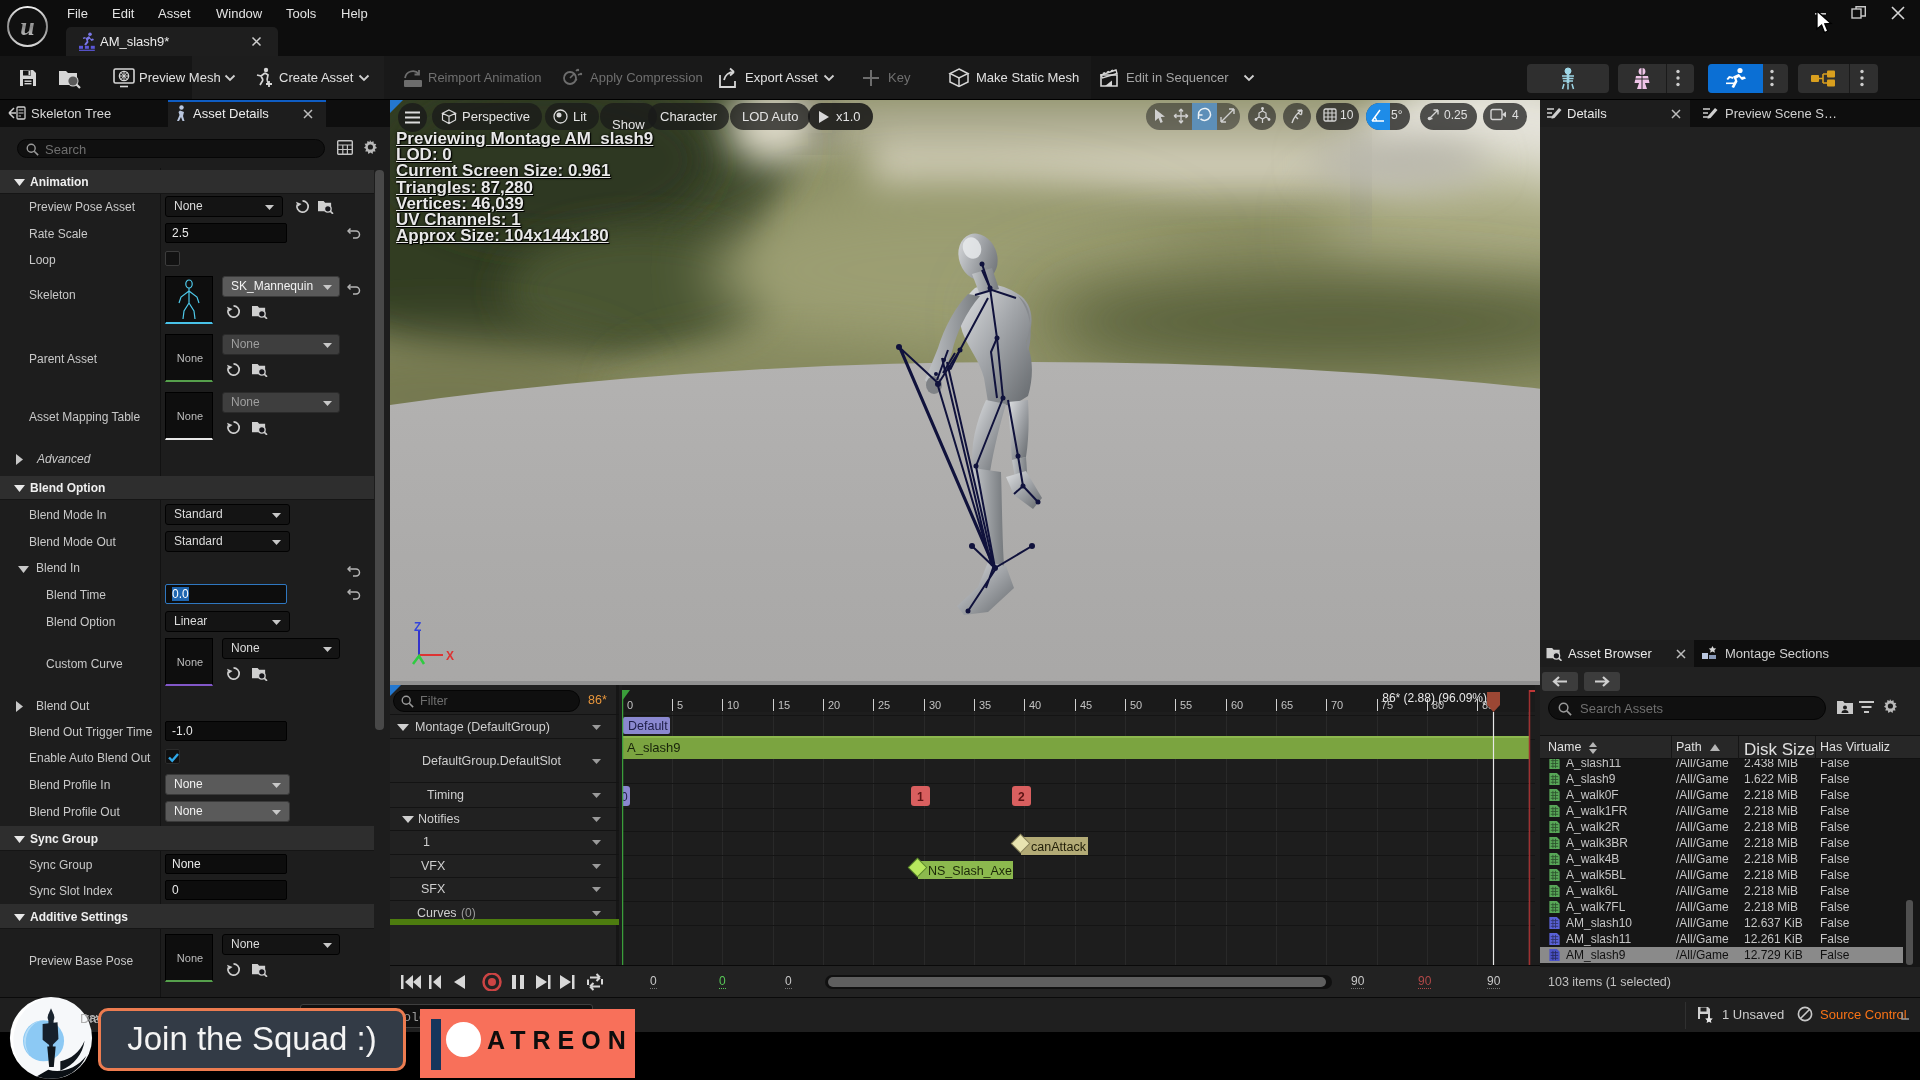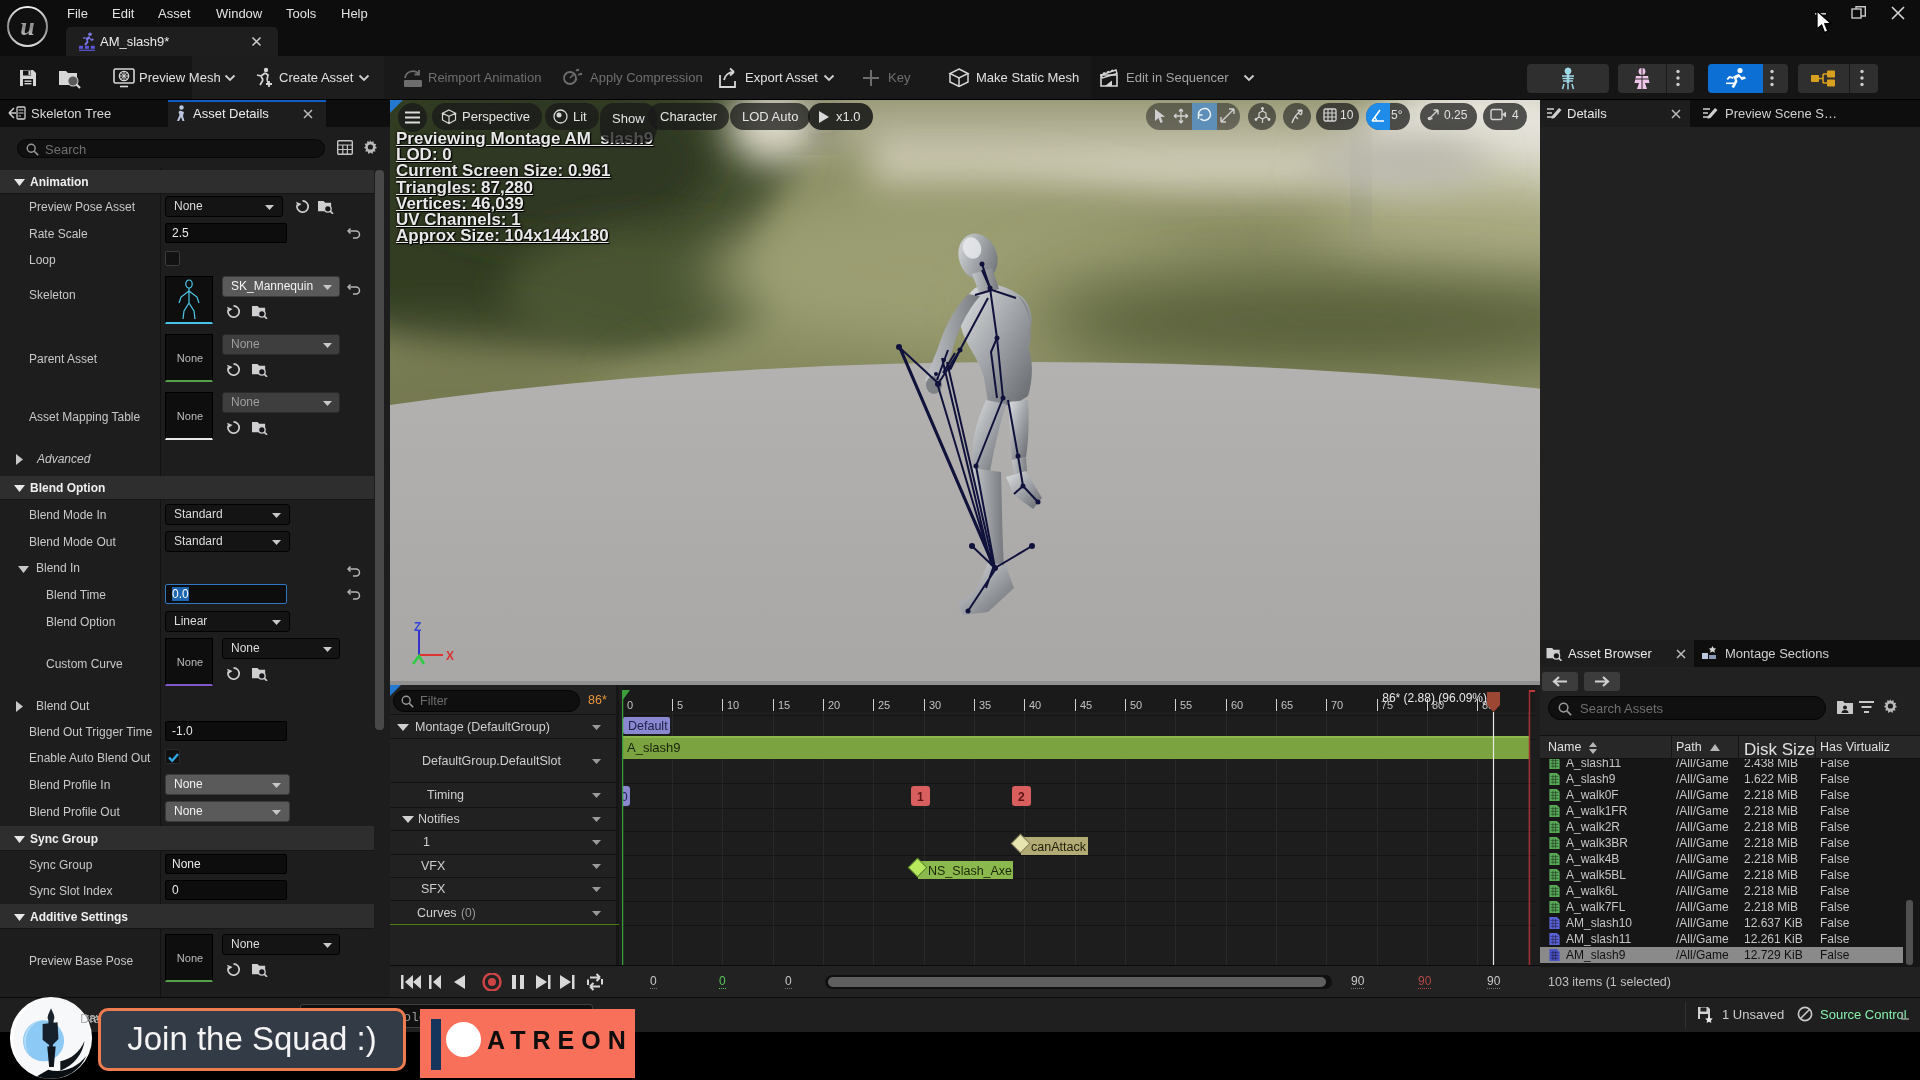--- a/index.html
+++ b/index.html
@@ -589,21 +589,21 @@
     <svg style="position:absolute;left:9px;top:6px;" width="16" height="16" viewBox="0 0 16 16">
           <path d="M8 1 L14.5 4.2 L8 7.4 L1.5 4.2 Z M1.5 4.2 V11 L8 14.5 L14.5 11 V4.2 M8 7.4 V14.5" stroke="#d8d8d8" stroke-width="1.2" fill="none"></path>
         </svg>
     Perspective</div>
   <div class="abs txt" style="left:155px;top:3px;height:27px;background:rgba(26,26,26,0.75);border-radius:14px;color:#e4e4e4;font-size:13px;line-height:27px;padding:0 12px 0 28px;">
     <svg style="position:absolute;left:8px;top:6px;" width="15" height="15" viewBox="0 0 15 15">
           <circle cx="7.5" cy="7.5" r="6.5" fill="none" stroke="#d8d8d8" stroke-width="1.3"></circle>
           <circle cx="6" cy="6" r="2.5" fill="#d8d8d8"></circle>
         </svg>
     Lit</div>
-  <div class="abs txt" style="left:210px;top:3px;height:40px;background:rgba(26,26,26,0.75);border-radius:14px;color:#e4e4e4;font-size:13px;line-height:27px;padding:2px 12px;">Show</div>
+  <div class="abs txt" style="left:210px;top:3px;height:27px;background:rgba(26,26,26,0.75);border-radius:14px;color:#e4e4e4;font-size:13px;line-height:27px;padding:8px 12px;">Show</div>
   <div class="abs txt" style="left:258px;top:3px;height:27px;background:rgba(26,26,26,0.75);border-radius:14px;color:#e4e4e4;font-size:13px;line-height:27px;padding:0 12px;">Character</div>
   <div class="abs txt" style="left:340px;top:3px;height:27px;background:rgba(26,26,26,0.75);border-radius:14px;color:#e4e4e4;font-size:13px;line-height:27px;padding:0 12px;">LOD Auto</div>
   <div class="abs txt" style="left:418px;top:3px;height:27px;background:rgba(20,20,20,0.85);border-radius:14px;color:#e4e4e4;font-size:13px;line-height:27px;padding:0 12px 0 28px;">
     <svg style="position:absolute;left:10px;top:8px;" width="11" height="12" viewBox="0 0 11 12">
           <path d="M1 0 L11 6 L1 12 Z" fill="#d8d8d8"></path>
         </svg>
     x1.0</div>
 
   <div class="abs" style="left:756px;top:3px;width:94px;height:27px;background:rgba(30,30,30,0.5);border-radius:14px;"></div>
   <svg class="abs" style="left:763px;top:8px;" width="13" height="16" viewBox="0 0 13 16">
@@ -761,21 +761,21 @@
       <div class="cv" style="right:18px;top:9px;background:#9a9a9a;"></div>
     </div>
     <div class="abs" style="left:0;top:170px;width:229px;height:23px;border-bottom:1px solid #131313;text-decoration:underline;">
       <div class="txt" style="position:absolute;left:31px;top:4px;font-size:12.5px;">VFX</div>
       <div class="cv" style="right:18px;top:9px;background:#9a9a9a;"></div>
     </div>
     <div class="abs" style="left:0;top:193px;width:229px;height:23px;border-bottom:1px solid #131313;">
       <div class="txt" style="position:absolute;left:31px;top:4px;font-size:12.5px;">SFX</div>
       <div class="cv" style="right:18px;top:9px;background:#9a9a9a;"></div>
     </div>
-    <div class="abs" style="left:0;top:216px;width:229px;height:24px;border-bottom:1px solid #4d7c0f;">
+    <div class="abs" style="left:0;top:216px;width:229px;height:24px;border-bottom:6px solid #4d7c0f;">
       <div class="txt" style="position:absolute;left:27px;top:5px;font-size:12.5px;">Curves</div>
       <div class="txt" style="position:absolute;left:71px;top:5px;font-size:12px;color:#9a9a9a;">(0)</div>
       <div class="cv" style="right:18px;top:10px;background:#9a9a9a;"></div>
     </div>
   </div>
 
   <div class="abs" style="left:0;top:280px;width:1150px;height:32px;background:#222222;border-top:1px solid #0a0a0a;">
     <svg class="abs" style="left:10px;top:7px;" width="205" height="18" viewBox="0 0 205 18">
       <g fill="#d8d8d8">
         <rect x="1" y="2" width="2.5" height="14"></rect>
@@ -1017,21 +1017,21 @@
         <path d="M1 1 H11 L13 3 V13 H1 Z" fill="#d0d0d0"></path>
         <rect x="3.5" y="1.5" width="6" height="4" fill="#1f1f1f"></rect>
         <rect x="3" y="8" width="8" height="5" fill="#1f1f1f"></rect>
         <path d="M12 10 l1.2 2.3 l2.6 0.3 l-1.9 1.8 l0.5 2.6 l-2.4 -1.3 l-2.4 1.3 l0.5 -2.6 l-1.9 -1.8 l2.6 -0.3 Z" fill="#e8e8e8"></path>
       </svg>
   <div class="txt" style="position:absolute;left:1722px;top:9px;color:#cdcdcd;font-size:13px;">1 Unsaved</div>
   <svg class="abs" style="left:1797px;top:8px;" width="16" height="16" viewBox="0 0 16 16">
         <circle cx="8" cy="8" r="6.6" fill="none" stroke="#c8c8c8" stroke-width="1.6"></circle>
         <path d="M3.5 12.5 L12.5 3.5" stroke="#c8c8c8" stroke-width="1.6"></path>
       </svg>
-  <div class="txt" style="position:absolute;left:1820px;top:9px;color:#86efac;font-size:13px;">Source Control</div>
+  <div class="txt" style="position:absolute;left:1820px;top:9px;color:#f97316;font-size:13px;">Source Control</div>
   <svg class="abs" style="left:1901px;top:14px;" width="8" height="10" viewBox="0 0 8 10">
         <path d="M1 0 V7 H8" stroke="#9a9a9a" stroke-width="1.4" fill="none"></path>
       </svg>
 </div>
 
 <div class="abs" style="left:0;top:1032px;width:1920px;height:48px;background:#000;"></div>
 
 <div class="abs" id="overlays" style="left:0;top:0;width:1920px;height:1080px;pointer-events:none;">
 
   <svg class="abs" style="left:7px;top:996px;" width="88" height="84" viewBox="0 0 90 90">

